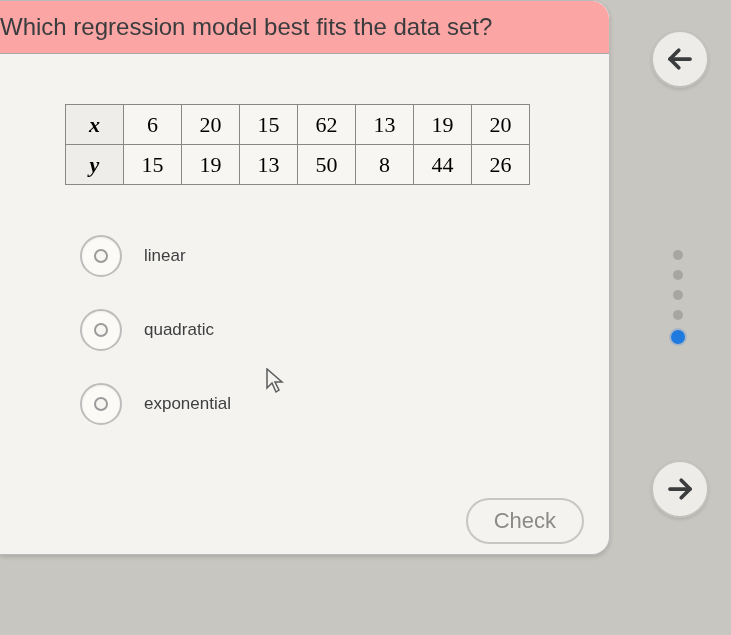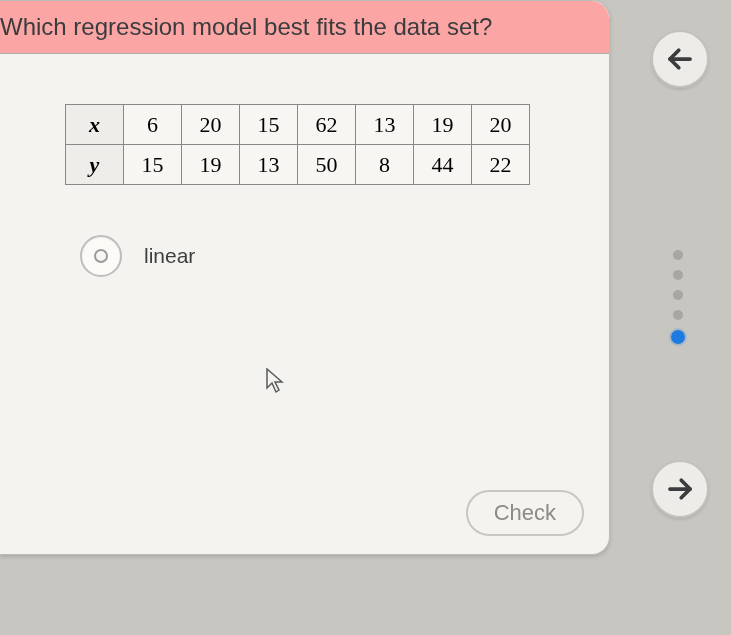--- a/index.html
+++ b/index.html
@@ -70,26 +70,26 @@
       margin-right: 22px;
       box-shadow: inset 0 1px 2px rgba(0,0,0,0.05);
     }
     .radio-inner {
       width: 14px; height: 14px;
       border: 2px solid #9b9b9b;
       border-radius: 50%;
       background: #f7f6f2;
     }
     .option-label {
-      font-size: 21px;
+      font-size: 17px;
       color: #3d3f40;
     }
     .check-btn {
       position: absolute;
-      bottom: 18px;
+      bottom: 10px;
       right: 25px;
       border: 2px solid #c7c6c2;
       background: #f4f3ef;
       color: #8b8a86;
       font-size: 22px;
       padding: 8px 26px;
       border-radius: 26px;
       cursor: pointer;
     }
     .nav-btn {
@@ -153,31 +153,43 @@
         <td class="val">20</td>
       </tr>
       <tr>
         <td class="hdr">y</td>
         <td class="val">15</td>
         <td class="val">19</td>
         <td class="val">13</td>
         <td class="val">50</td>
         <td class="val">8</td>
         <td class="val">44</td>
-        <td class="val">22</td>
+        <td class="val">26</td>
       </tr>
     </tbody>
       </table>
     <div class="options">
       <div class="option">
         <div class="radio-outer">
             <div class="radio-inner"></div>
           </div>
         <span class="option-label">linear</span>
       </div>
+      <div class="option">
+        <div class="radio-outer">
+            <div class="radio-inner"></div>
+          </div>
+        <span class="option-label">quadratic</span>
+      </div>
+      <div class="option">
+        <div class="radio-outer">
+            <div class="radio-inner"></div>
+          </div>
+        <span class="option-label">exponential</span>
+      </div>
     </div>
   </div>
   <button class="check-btn">Check</button>
 </div>
 
 <div class="nav-btn nav-back">
   <svg viewBox="0 0 24 24" fill="none" stroke="#3a3c3d" stroke-width="3" stroke-linecap="round" stroke-linejoin="round">
       <line x1="20" y1="12" x2="4" y2="12"></line>
       <polyline points="11 5 4 12 11 19"></polyline>
     </svg>

